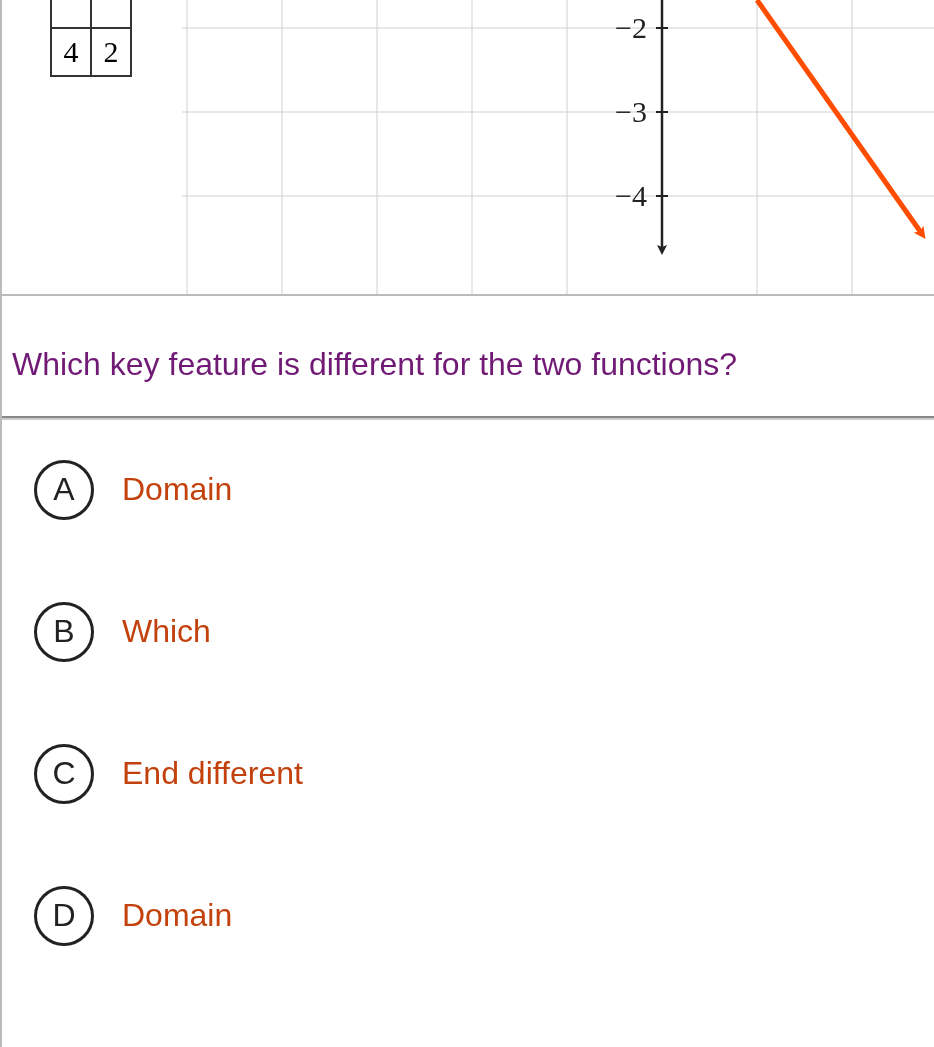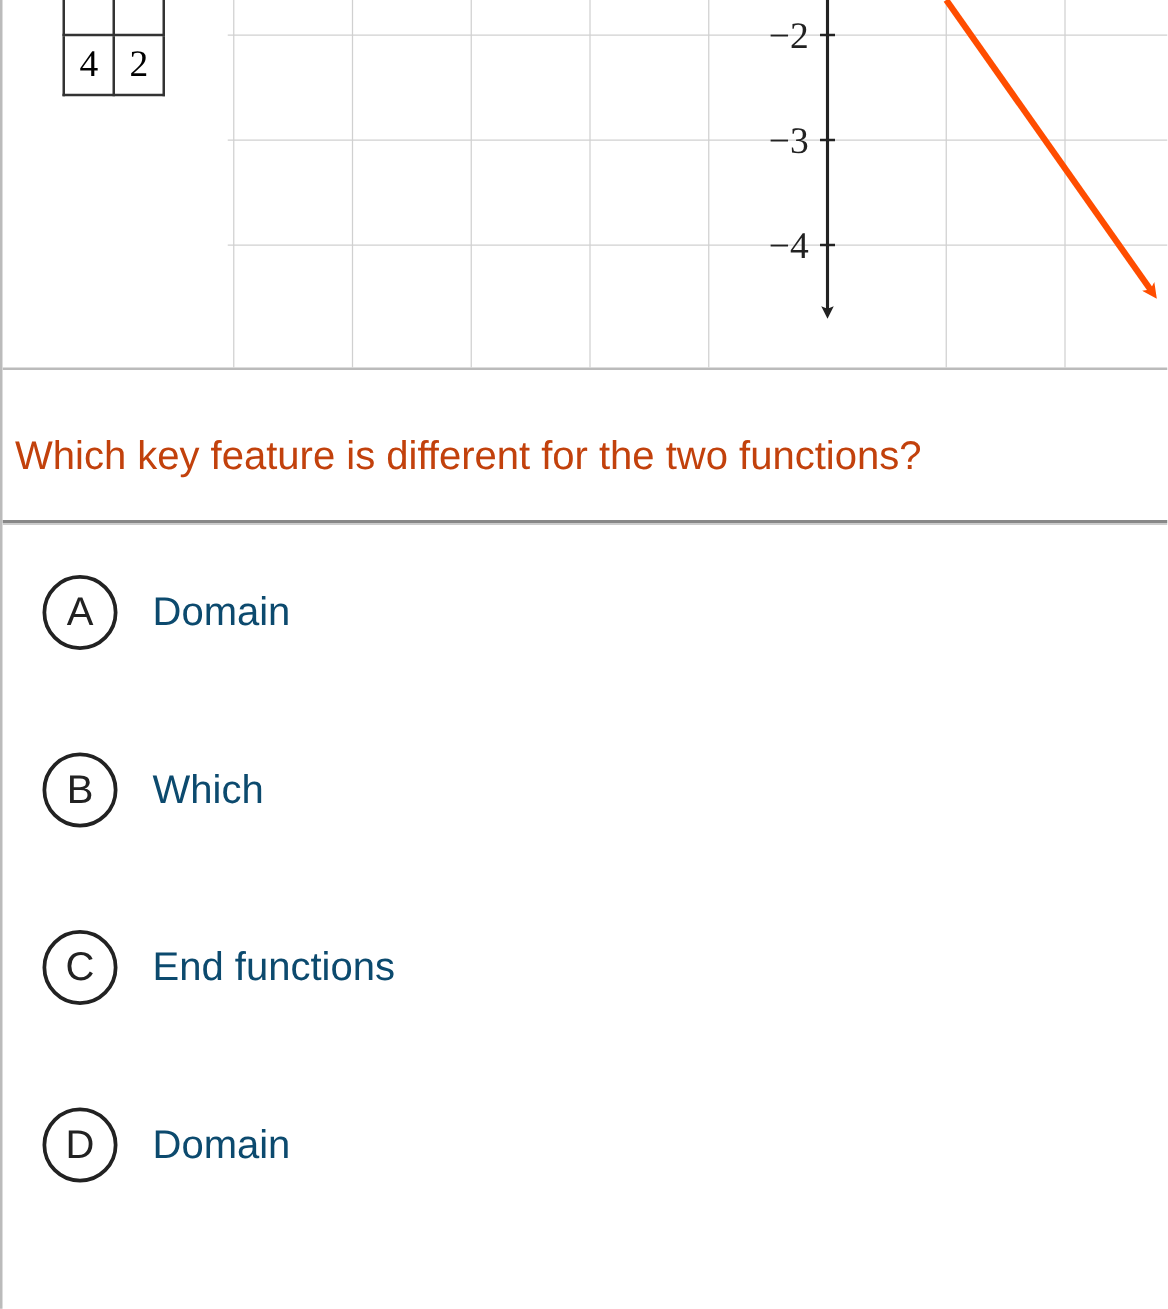--- a/index.html
+++ b/index.html
@@ -43,21 +43,21 @@
       vertical-align: middle;
       font-family: "Times New Roman", serif;
       font-size: 30px;
     }
     .row-top td {
       height: 28px;
       border-top: none;
     }
     .question-text {
       font-size: 32px;
-      color: #c2410c;
+      color: #701a75;
       padding: 48px 10px 30px 10px;
       line-height: 1.3;
     }
     .divider {
       height: 4px;
       background: linear-gradient(to bottom, #888 0%, #888 50%, #ccc 50%, #ccc 100%);
       margin: 0 0 0 0;
     }
     .options {
       padding: 40px 10px 0 32px;
@@ -78,21 +78,21 @@
       justify-content: center;
       font-size: 32px;
       font-weight: 400;
       font-family: Arial, sans-serif;
       color: #222;
       margin-right: 28px;
       flex-shrink: 0;
     }
     .option-label {
       font-size: 32px;
-      color: #0c4a6e;
+      color: #c2410c;
     }
   </style>
 </head>
 <body>
 
 <div class="graph-area">
 
   <table class="table-fragment">
     <tbody>
         <tr class="row-top">
@@ -152,19 +152,19 @@
   <div class="option">
     <div class="option-circle">A</div>
     <div class="option-label">Domain</div>
   </div>
   <div class="option">
     <div class="option-circle">B</div>
     <div class="option-label">Which</div>
   </div>
   <div class="option">
     <div class="option-circle">C</div>
-    <div class="option-label">End functions</div>
+    <div class="option-label">End different</div>
   </div>
   <div class="option">
     <div class="option-circle">D</div>
     <div class="option-label">Domain</div>
   </div>
 </div>
 
 </body></html>

